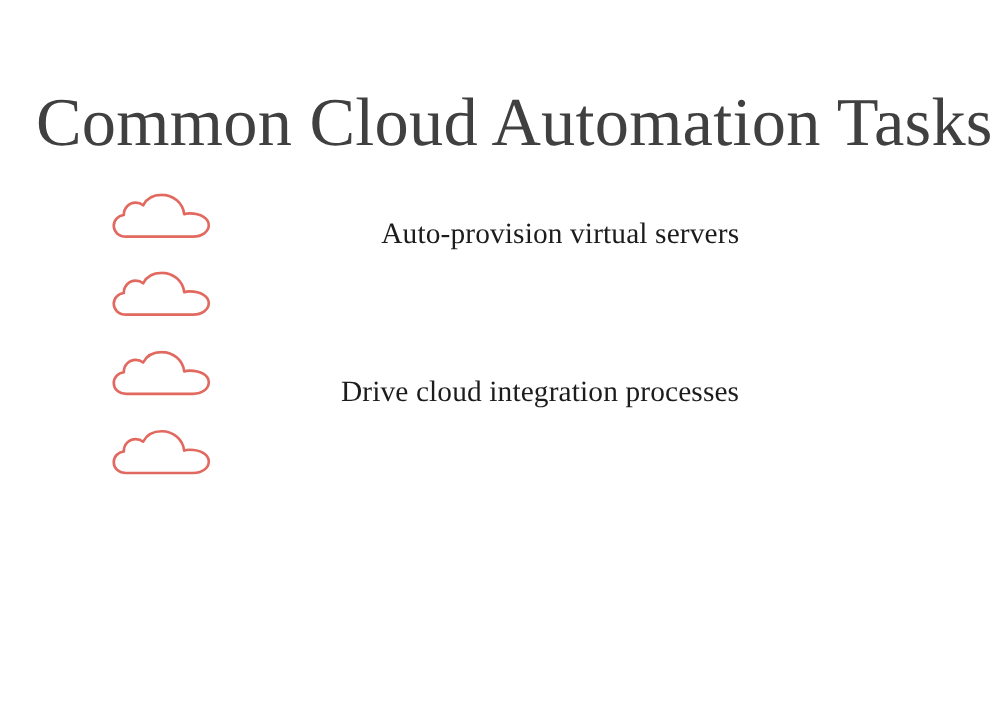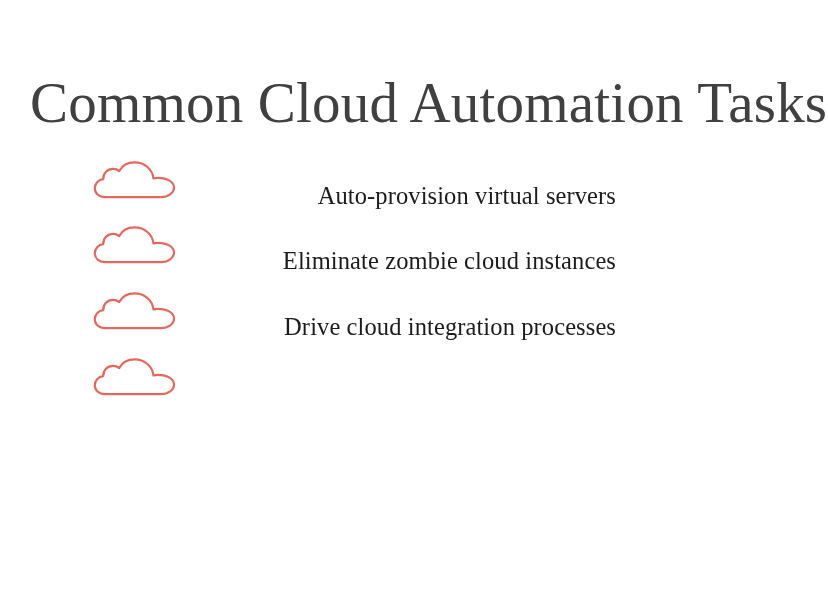--- a/index.html
+++ b/index.html
@@ -130,23 +130,20 @@
                    C10.0 12.3 14.6 7.9 20.0 7.9
                    C22.4 7.9 24.6 8.7 26.3 10.1
                    C29.3 4.2 35.4 1.4 41.6 1.4
                    C51.6 1.4 59.4 8.2 60.5 17.5
                    C61.9 17.0 63.5 16.8 65.0 16.8
                    C74.6 16.8 81.0 21.1 81.0 26.6
                    C81.0 32.1 75.3 36.2 67.8 36.2
                    Z" fill="none" stroke="#e2695f" stroke-width="2.2" stroke-linejoin="round" stroke-linecap="round"></path>
         </svg>
       </span>
-      <span class="task-text-cell">
-        <span class="task-text">Eliminate zombie cloud instances</span>
-      </span>
     </div>
 
 
 
     <div class="task-row">
       <span class="cloud-cell">
         <svg viewBox="0 0 86 38" xmlns="http://www.w3.org/2000/svg" aria-hidden="true">
           <path d="M12.5 36.2
                    C5.6 36.2 1.8 32.0 1.8 27.2
                    C1.8 22.6 5.3 18.7 10.2 18.2

